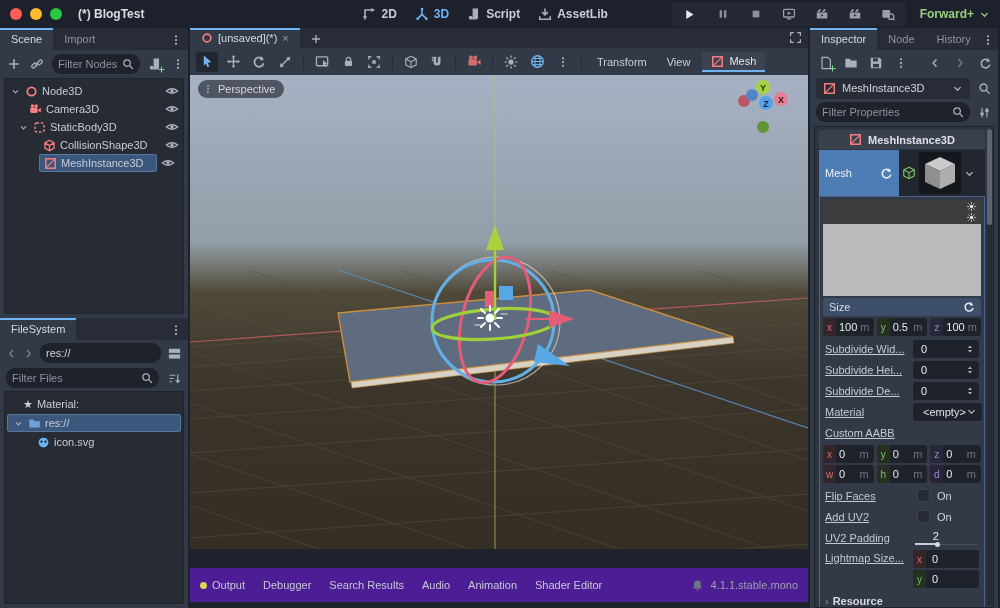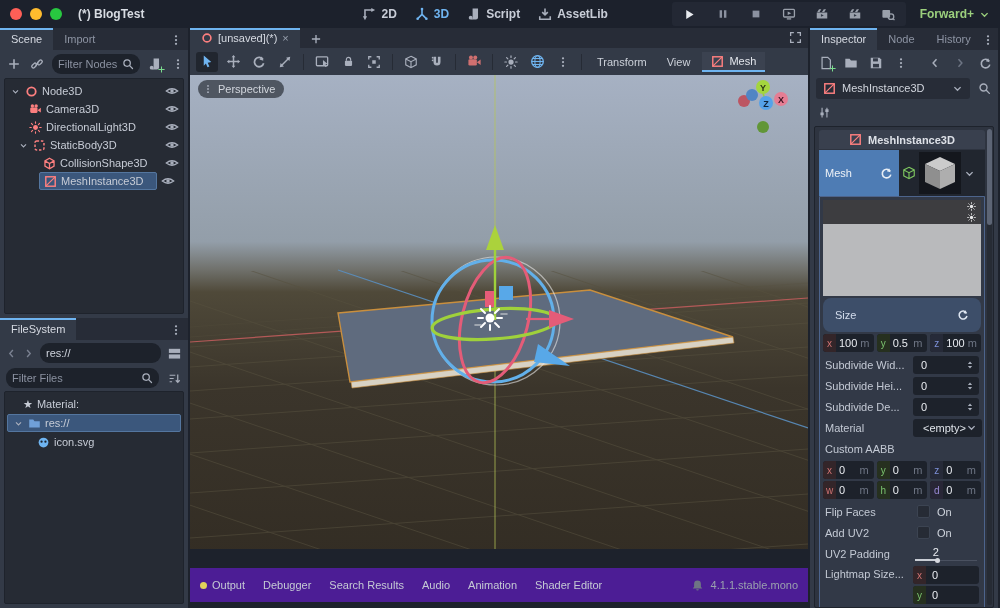--- a/index.html
+++ b/index.html
@@ -92,24 +92,24 @@
   .mesh-left .ml { flex:1; }
   .mesh-right { width:86px; background:#21262f; display:flex; align-items:center; gap:3px; padding:0 3px; }
   .cube-thumb { width:42px; height:42px; background:#14171d; display:flex; align-items:center; justify-content:center; }
 
   .res-panel { border:1px solid #4d648c; border-radius:0 0 3px 3px; margin-top:0; padding:0 3px 2px 3px; background:#323947; }
   .preview { margin:3px 0 2px 0; }
   .pv-top { height:24px; background:#3d3d40; display:flex; justify-content:flex-end; padding:2px 4px; gap:4px; }
   .pv-top .col { display:flex; flex-direction:column; gap:2px; }
   .pv-body { height:72px; background:#b9babc; }
 
-  .sec-hdr { background:#3d4e69; border-radius:8px; height:34px; display:flex; align-items:center; padding:0 12px; color:#d3dcec; margin:2px 0; }
+  .sec-hdr { background:#3d4e69; border-radius:2px; height:18px; display:flex; align-items:center; padding:0 6px; color:#d3dcec; margin:2px 0; }
   .sec-hdr .sl { flex:1; }
   .prow { display:grid; grid-template-columns:84px 1fr; align-items:center; min-height:21px; gap:4px; padding:0 2px; }
-  .plabel { color:#c3c9d4; white-space:nowrap; overflow:hidden; }
+  .plabel { color:#c3c9d4; white-space:nowrap; overflow:hidden;text-decoration:underline; }
   .vecrow { display:flex; gap:3px; margin:2px 0; }
   .veccell { flex:1; background:#1d222b; border-radius:3px; height:18px; display:flex; align-items:center; gap:3px; padding:0 3px 0 0; overflow:hidden; }
   .axtag { width:13px; height:18px; display:flex; align-items:center; justify-content:center; font-size:10px; border-radius:3px 0 0 3px; flex:none; }
   .ax-x { background:#332529; color:#cf7272; } .ax-y { background:#26301f; color:#7ac26e; }
   .ax-z { background:#262a38; color:#7d90d8; } .ax-w { background:#332529; color:#cf7272; }
   .ax-h { background:#26301f; color:#7ac26e; } .ax-d { background:#282636; color:#9a8ad6; }
   .vval { color:#e8ebf0; } .vunit { color:#6e7584; margin-left:auto; padding-right:2px; }
   .spin { background:#1d222b; border-radius:3px; height:18px; display:flex; align-items:center; padding:0 4px 0 8px; color:#e8ebf0; }
   .spin .sv { flex:1; }
   .drop { background:#1d222b; border-radius:3px; height:18px; display:flex; align-items:center; padding:0 5px 0 10px; color:#dfe3e9; }
@@ -453,32 +453,20 @@
                 <use href="#i-eye"></use>
               </svg>
             </span>
         </div>
         <div class="trow">
           <span class="ind" style="width:16px"></span>
           <svg class="ic" style="color:#fc7f7f" width="13" height="13">
               <use href="#i-cam"></use>
             </svg>
           <span class="lbl">Camera3D</span>
-          <span>
-              <svg class="ic" width="14" height="14">
-                <use href="#i-eye"></use>
-              </svg>
-            </span>
-        </div>
-        <div class="trow">
-          <span class="ind" style="width:16px"></span>
-          <svg class="ic" style="color:#fc7f7f" width="13" height="13">
-              <use href="#i-sun"></use>
-            </svg>
-          <span class="lbl">DirectionalLight3D</span>
           <span>
               <svg class="ic" width="14" height="14">
                 <use href="#i-eye"></use>
               </svg>
             </span>
         </div>
         <div class="trow">
           <span class="ind" style="width:4px"></span>
           <span class="exp">
               <svg class="ic" width="9" height="9">
@@ -882,20 +870,26 @@
             <use href="#i-chevD"></use>
           </svg>
       </div>
       <span class="btn-ic">
           <svg class="ic" width="13" height="13">
             <use href="#i-search"></use>
           </svg>
         </span>
     </div>
     <div class="filter-row">
+      <div class="field">
+        <span class="ph">Filter Properties</span>
+        <svg class="ic" width="12" height="12">
+            <use href="#i-search"></use>
+          </svg>
+      </div>
       <span class="btn-ic">
           <svg class="ic" width="13" height="13">
             <use href="#i-tools"></use>
           </svg>
         </span>
     </div>
 
     <div class="insp-scroll">
       <div class="obj-header">
         <svg class="ic" style="color:#fc7f7f" width="13" height="13">

